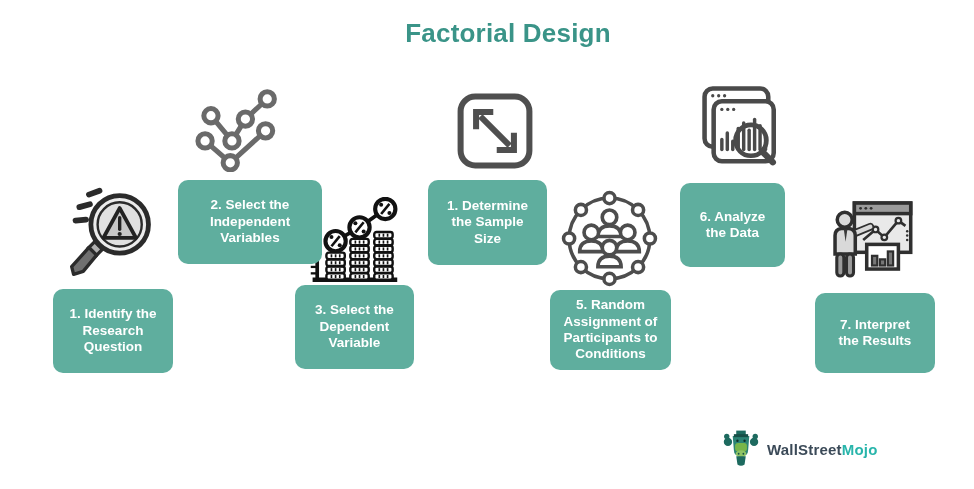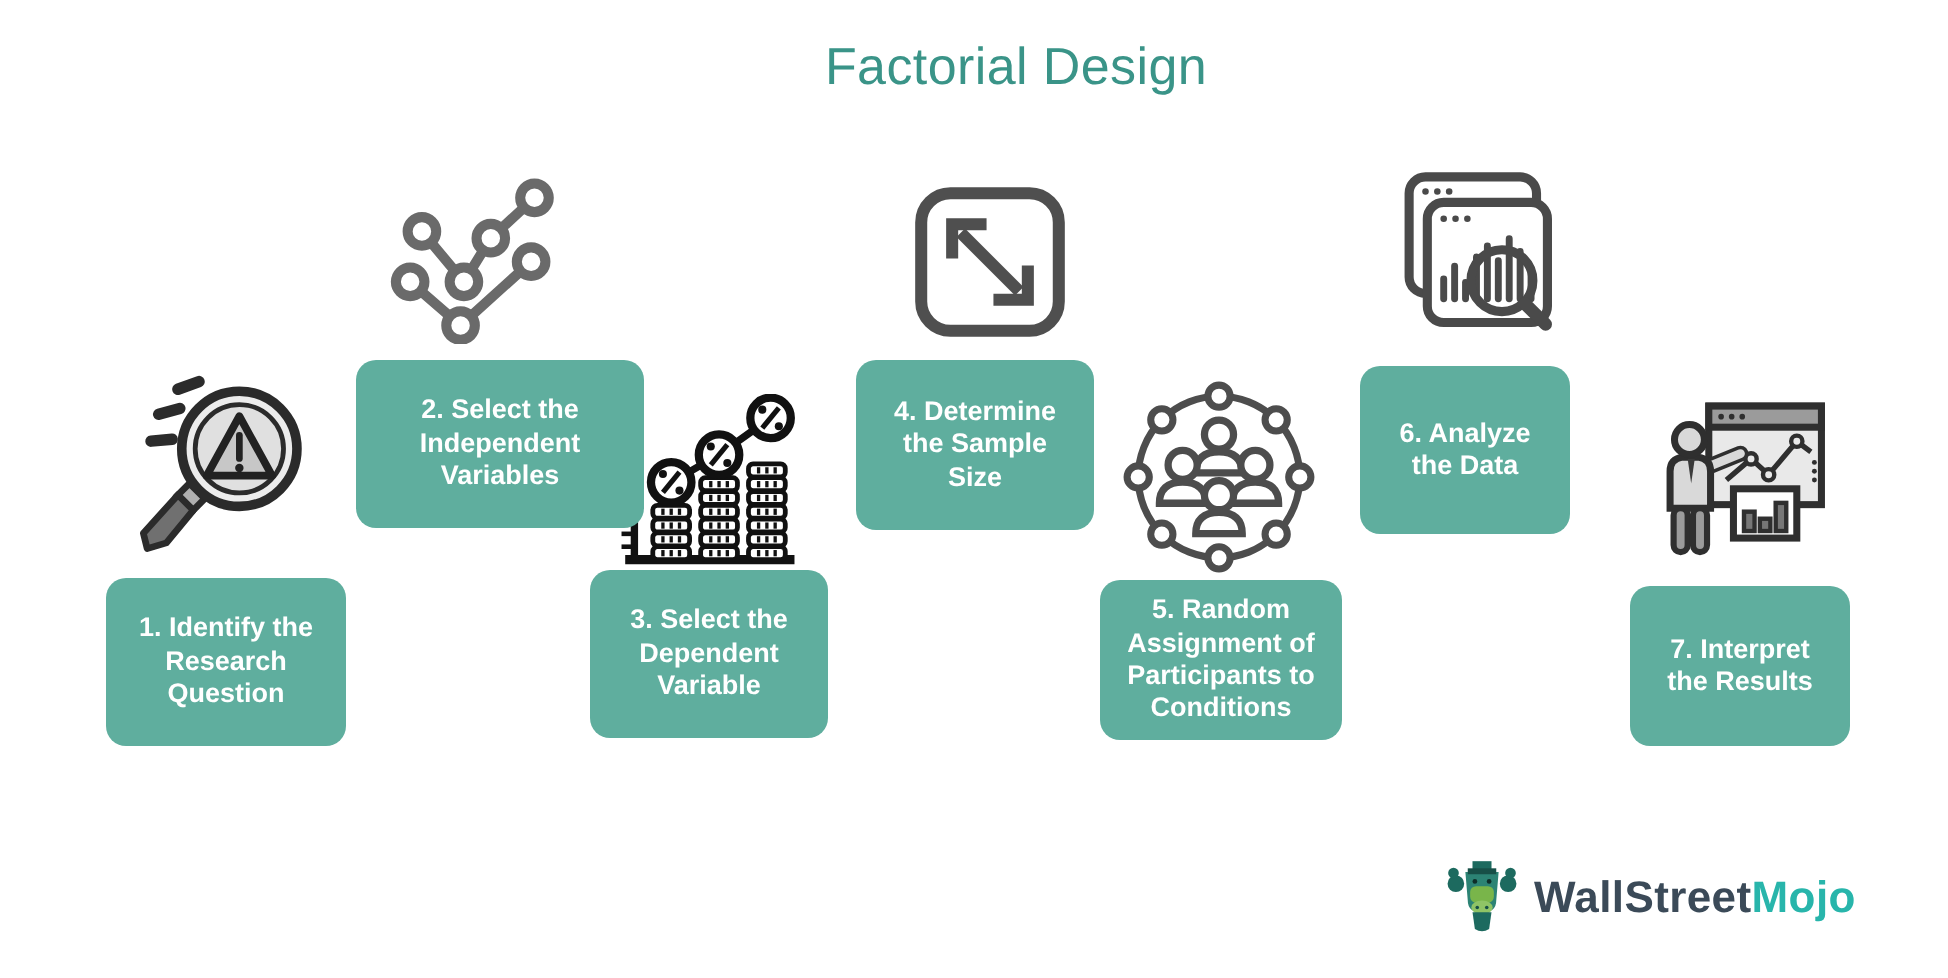--- a/index.html
+++ b/index.html
@@ -2,37 +2,37 @@
 <html style="--title-color: #3a9488; --box-bg: #5fae9e; --box-text: #ffffff; --logo-primary: #3b4a58; --logo-accent: #28b5ab;"><head>
 <meta charset="utf-8">
 <style>
   html,body{margin:0;padding:0;background:#fff;}
   .canvas{
     position:relative;width:974px;height:489px;background:#ffffff;overflow:hidden;
     font-family:"Liberation Sans",sans-serif;
   }
   .title{
     position:absolute;left:508px;top:18px;transform:translateX(-50%);
-    margin:0;font-size:26px;font-weight:normal;color:var(--title-color,#3a9488);
+    margin:0;font-size:26px;font-weight:bold;color:var(--title-color,#3a9488);
     white-space:nowrap;letter-spacing:0.2px;
   }
   .step-box{
     position:absolute;background:var(--box-bg,#5fae9e);color:var(--box-text,#fff);
     border-radius:10px;display:flex;align-items:center;justify-content:center;
     text-align:center;font-weight:bold;font-size:13.5px;line-height:1.22;
     padding:2px 3px;box-sizing:border-box;
   }
   .step-box span{white-space:pre-line;}
   .icon{position:absolute;}
   .icon svg{display:block;width:100%;height:auto;}
   .logo{
     position:absolute;left:722px;top:427px;height:44px;
     display:flex;align-items:center;gap:7px;
   }
-  .logo-text{font-size:22px;font-weight:bold;letter-spacing:0.2px;white-space:nowrap;}
+  .logo-text{font-size:15px;font-weight:bold;letter-spacing:0.2px;white-space:nowrap;}
   .logo-primary{color:var(--logo-primary,#3b4a58);}
   .logo-accent{color:var(--logo-accent,#28b5ab);}
 </style>
 </head>
 <body>
 
 <div class="canvas">
 
   <h1 class="title">Factorial Design</h1>
 
@@ -242,35 +242,35 @@
     <span>2. Select the
 Independent
 Variables</span>
   </div>
   <div class="step-box" style="left:295px;top:285px;width:119px;height:84px;">
     <span>3. Select the
 Dependent
 Variable</span>
   </div>
   <div class="step-box" style="left:428px;top:180px;width:119px;height:85px;">
-    <span>4. Determine
+    <span>1. Determine
 the Sample
 Size</span>
   </div>
   <div class="step-box" style="left:550px;top:290px;width:121px;height:80px;">
     <span>5. Random
 Assignment of
 Participants to
 Conditions</span>
   </div>
   <div class="step-box" style="left:680px;top:183px;width:105px;height:84px;">
     <span>6. Analyze
 the Data</span>
   </div>
-  <div class="step-box" style="left:815px;top:293px;width:110px;height:80px;">
+  <div class="step-box" style="left:815px;top:293px;width:120px;height:80px;">
     <span>7. Interpret
 the Results</span>
   </div>
 
   <div class="logo">
     <span style="display:block;width:38px;height:42px;">
       <svg viewBox="0 0 64 64" width="38" height="42">
         <circle cx="10" cy="20" r="7" fill="#1d6a5f"></circle>
           <circle cx="8" cy="11" r="4.5" fill="#1d6a5f"></circle>
         <circle cx="54" cy="20" r="7" fill="#1d6a5f"></circle>

